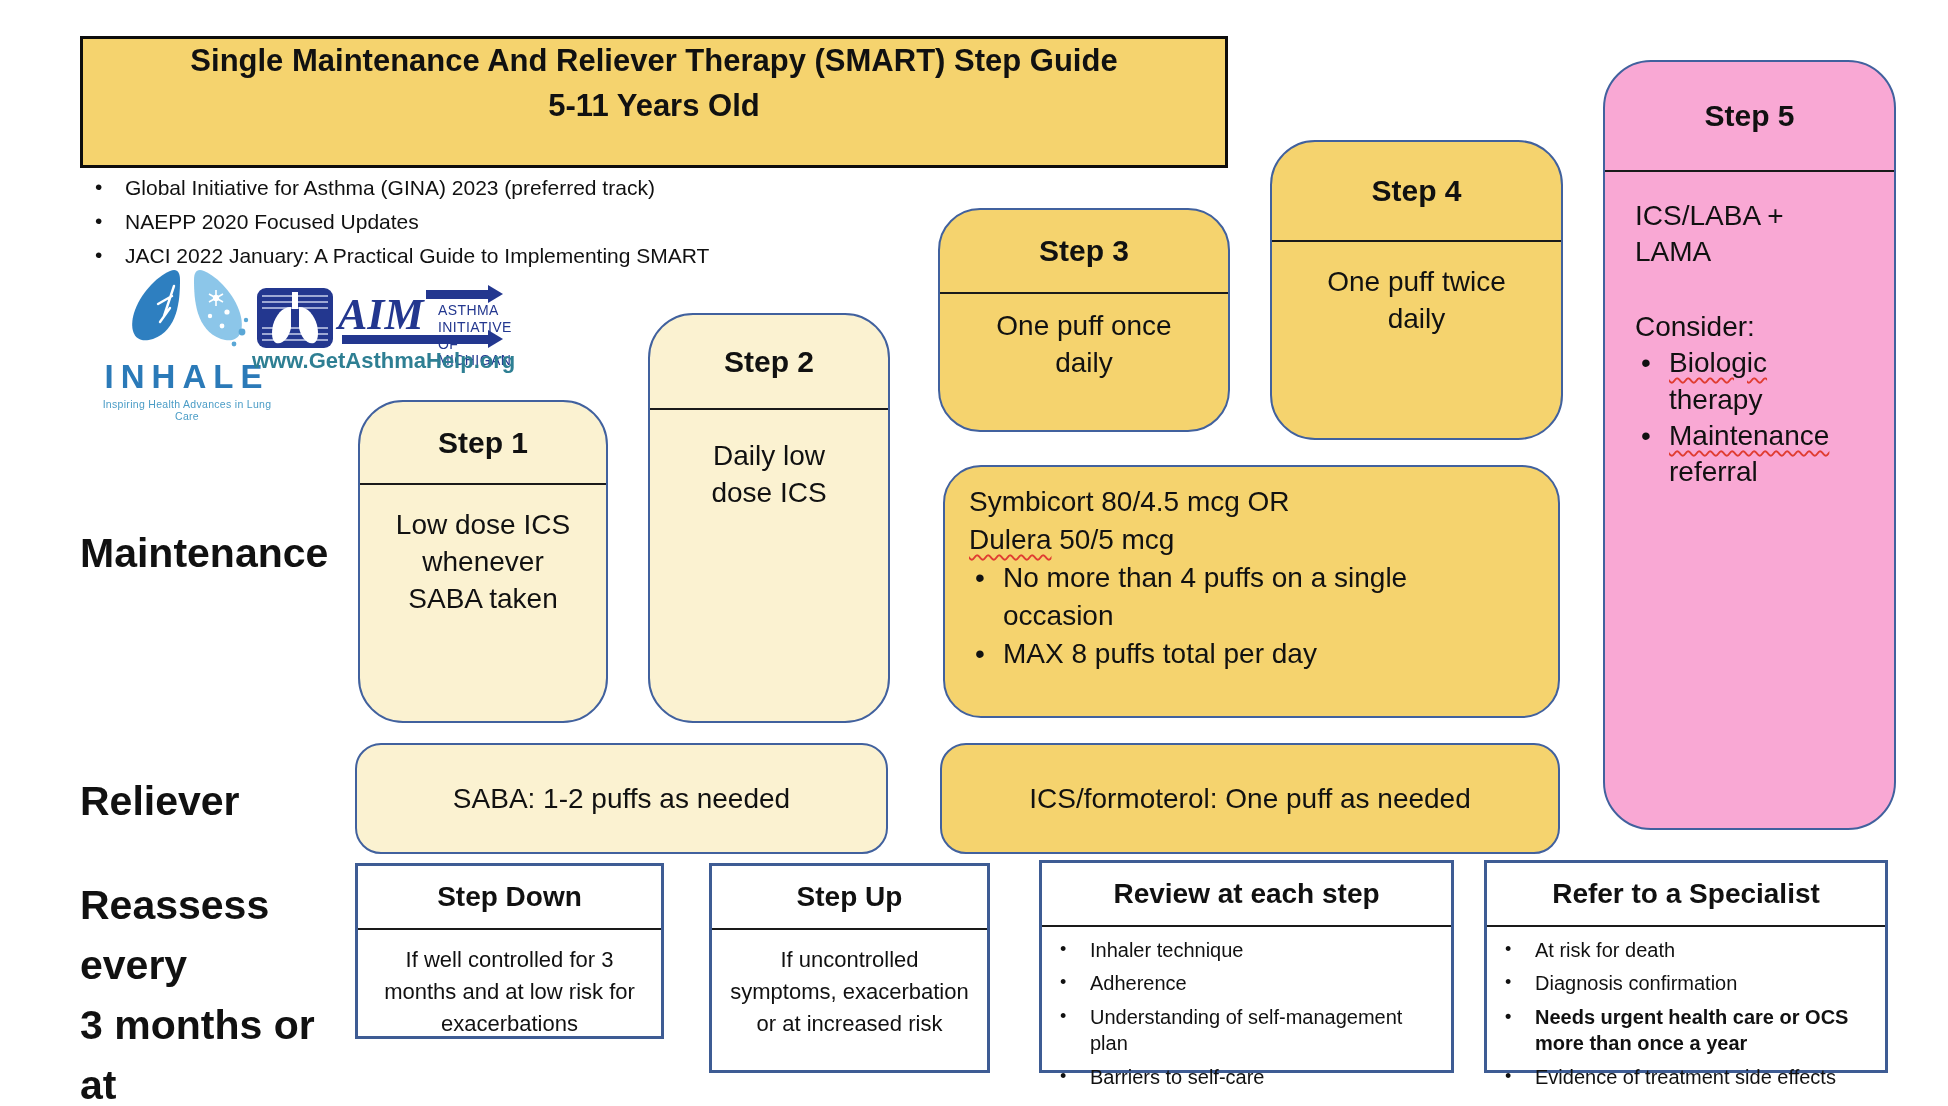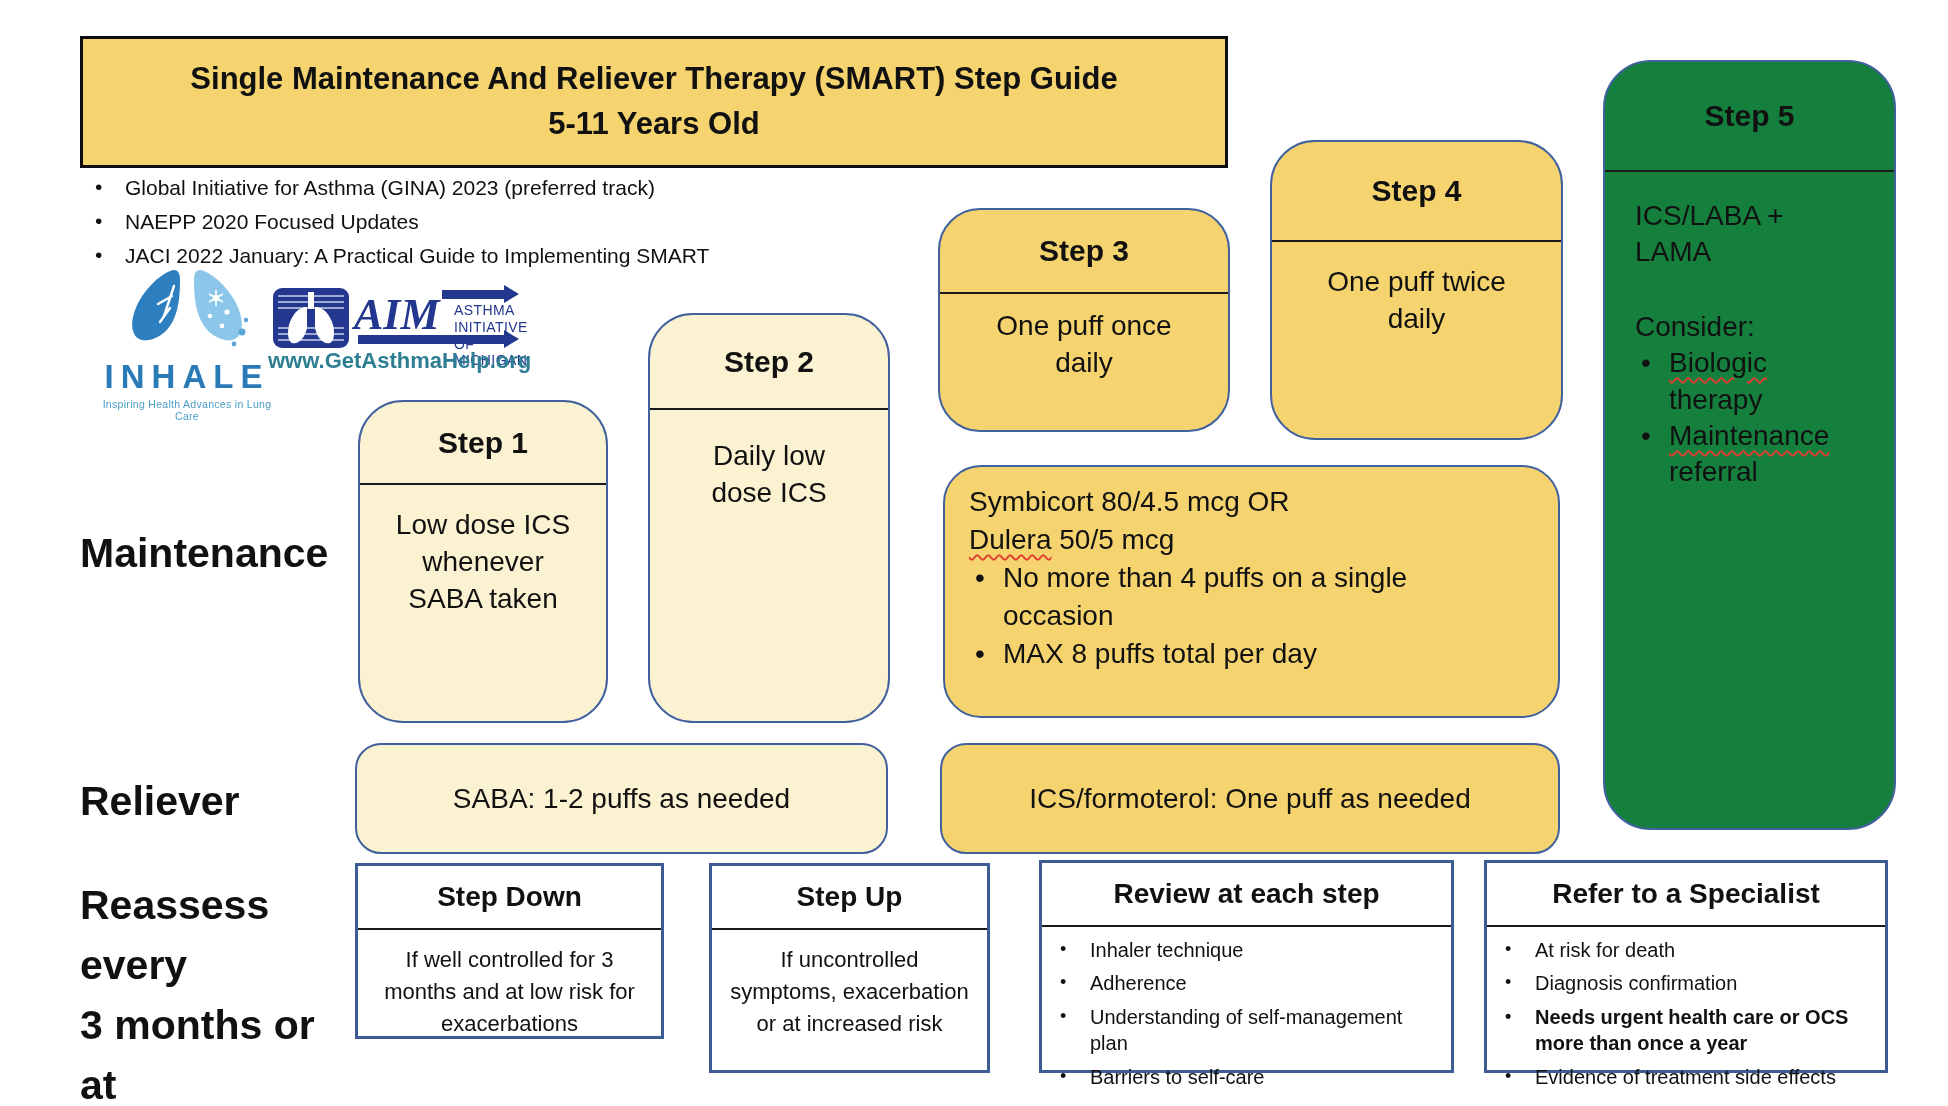--- a/index.html
+++ b/index.html
@@ -8,37 +8,37 @@
     font-family:"Liberation Sans", sans-serif; color:#111; overflow:hidden;
   }
   .abs { position:absolute; }
   .preline { white-space:pre-line; }
   .bold { font-weight:bold; }
 
   
   .title-box {
     left:80px; top:36px; width:1142px; height:126px;
     background:#F5D36E; border:3px solid #0d0d0d;
-    display:flex; flex-direction:column; align-items:center; justify-content:center;
+    display:flex; flex-direction:column; align-items:center; 
     font-size:31px; font-weight:bold; line-height:1.45; text-align:center;
   }
 
   
   .sources { left:85px; top:176px; width:760px; font-size:21px; }
   .sources .src-li { position:relative; padding-left:40px; margin-bottom:10px; }
   .sources .src-li::before { content:"•"; position:absolute; left:10px; top:-1px; }
 
   
   .inhale { left:92px; top:264px; width:190px; height:166px; text-align:center; }
   .inhale svg { display:block; margin:0 auto; }
   .inhale-name { font-size:33px; font-weight:bold; letter-spacing:7px; color:#2b7ab8; margin-top:-2px; }
   .inhale-tag { font-size:10.5px; color:#4a9cc6; margin-top:2px; letter-spacing:0.3px; }
 
   
-  .aim { left:272px; top:287px; width:250px; height:92px; }
+  .aim { left:256px; top:287px; width:250px; height:92px; }
   .aim-square { position:absolute; left:0; top:0; }
   .aim-acronym {
     position:absolute; left:82px; top:2px; font-family:"Liberation Serif", serif;
     font-style:italic; font-weight:bold; font-size:44px; color:#23378F;
   }
   .aim-small {
     position:absolute; left:182px; top:15px; font-size:14px; font-weight:normal;
     color:#23378F; text-transform:uppercase; line-height:1.2; letter-spacing:0.4px;
   }
   .aim-arrow { position:absolute; background:#23378F; height:9px; }
@@ -60,21 +60,21 @@
   .step-box {
     border:2px solid #41619E; box-sizing:border-box; text-align:center;
   }
   .step-head {
     display:flex; align-items:center; justify-content:center;
     font-size:30px; font-weight:bold; border-bottom:2px solid #1a1a1a;
   }
   .step-body { font-size:28px; line-height:1.32; }
   .bg-cream { background:#FBF2D1; }
   .bg-gold  { background:#F5D36E; }
-  .bg-peach { background:#15803d; }
+  .bg-peach { background:#f9a8d4; }
 
   .step1 { left:358px; top:400px; width:250px; height:323px; border-radius:45px; }
   .step1 .step-head { height:81px;text-align:right; }
   .step1 .step-body { padding-top:22px; }
 
   .step2 { left:648px; top:313px; width:242px; height:410px; border-radius:45px; }
   .step2 .step-head { height:93px; }
   .step2 .step-body { padding-top:28px; }
 
   .step3 { left:938px; top:208px; width:292px; height:224px; border-radius:42px; }

